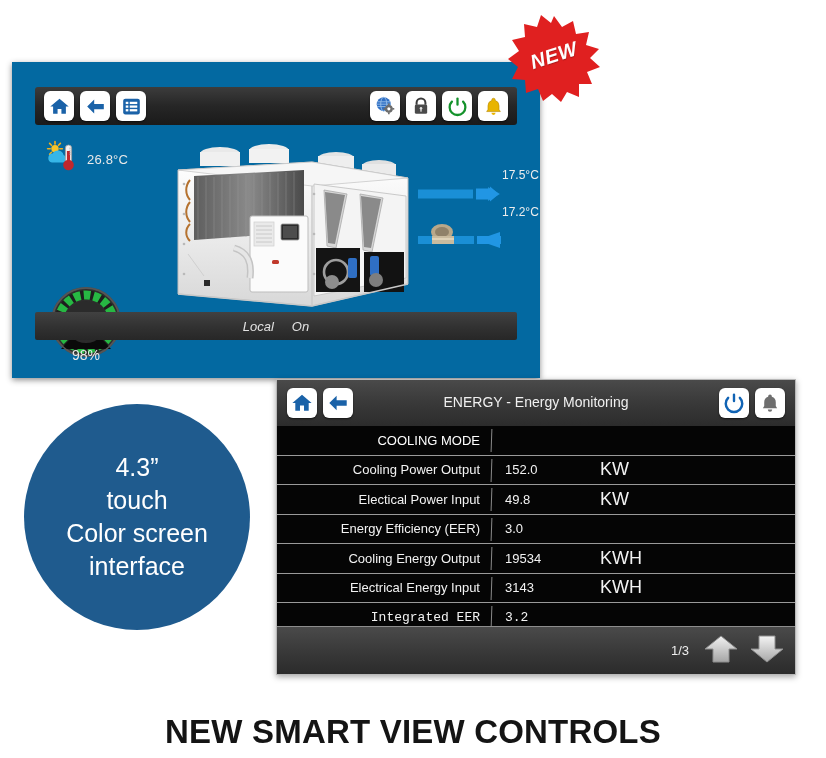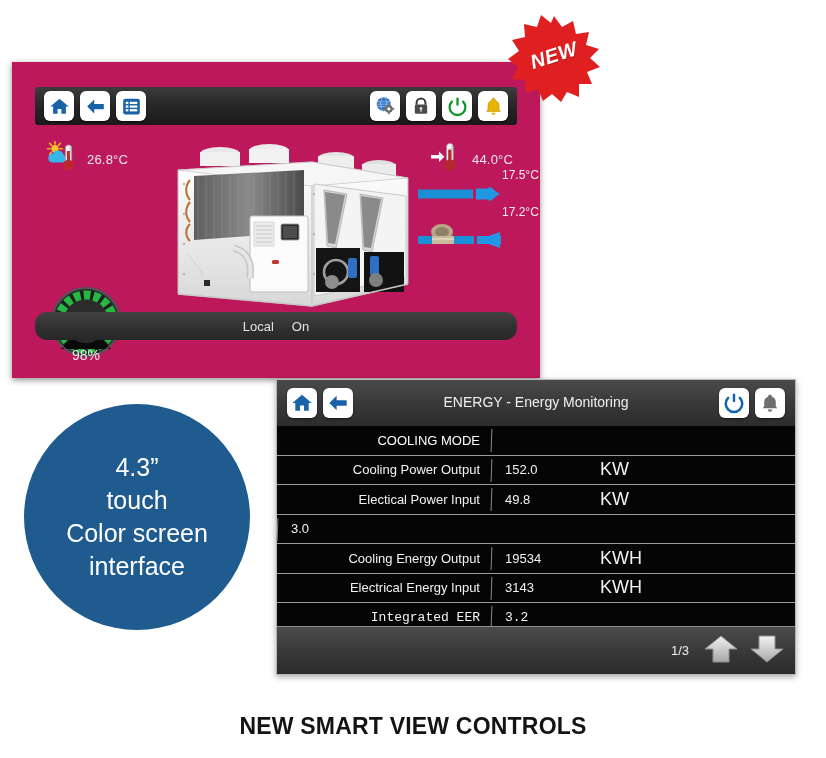--- a/index.html
+++ b/index.html
@@ -15,21 +15,21 @@
     overflow: hidden;
   }
 
   
   #hmi-main {
     position: absolute;
     left: 12px;
     top: 62px;
     width: 528px;
     height: 316px;
-    background: #be185d;
+    background: #0369a1;
     box-shadow: 0 2px 6px rgba(0,0,0,0.45);
   }
 
   
   .hmi-toolbar {
     position: absolute;
     left: 23px;
     top: 25px;
     width: 482px;
     height: 38px;
@@ -123,25 +123,26 @@
   }
 
   
   #hmi-status {
     position: absolute;
     left: 23px;
     top: 250px;
     width: 482px;
     height: 28px;
     background: linear-gradient(180deg, #414141 0%, #313131 55%, #272727 100%);
-    border-radius: 12px;
+    border-radius: 2px;
     display: flex;
     align-items: center;
     justify-content: center;
     gap: 18px;
+    font-style: italic;
   }
   #hmi-status span {
     color: #e3e3e3;
     font-size: 13px;
   }
 
   
   #new-badge {
     position: absolute;
     left: 508px;
@@ -289,21 +290,21 @@
     margin-right: 4px;
   }
 
   
   #bottom-caption {
     position: absolute;
     left: 0;
     top: 713px;
     width: 826px;
     text-align: center;
-    font-size: 23px;
+    font-size: 33px;
     font-weight: bold;
     color: #141414;
     letter-spacing: 0.2px;
   }
 </style>
 </head>
 <body>
 
 <div id="hmi-main">
 
@@ -405,34 +406,20 @@
           <rect x="21.9" y="11" width="3.2" height="14" fill="#c0272d"></rect>
           <g stroke="#aaaaaa" stroke-width="0.7">
             <path d="M24.2 8.2h1.7M24.2 10.2h1.7M24.2 12.2h1.7M24.2 14.2h1.7"></path>
           </g>
         </g>
       </svg>
     </span>
     <span class="sensor-val">26.8°C</span>
   </div>
 
-  <div class="sensor sensor-disc">
-    <span>
-      <svg width="34" height="34" viewBox="0 0 34 34">
-        <path d="M1 15h8v-3.4l5.4 5.2L9 22v-3.4H1z" fill="#ffffff"></path>
-        <rect x="16.6" y="3.4" width="6.6" height="19" rx="3.3" fill="#f4f4f4" stroke="#9a9a9a" stroke-width="0.8"></rect>
-        <circle cx="19.9" cy="25" r="5.6" fill="#b2282c"></circle>
-        <rect x="18.2" y="9.6" width="3.4" height="15.4" fill="#b2282c"></rect>
-        <g stroke="#a8a8a8" stroke-width="0.7">
-          <path d="M20.6 6.4h2M20.6 8.6h2M20.6 10.8h2M20.6 13h2"></path>
-        </g>
-      </svg>
-    </span>
-    <span class="sensor-val">44.0°C</span>
-  </div>
 
   <div id="chiller-photo">
     <svg width="262" height="172" viewBox="0 0 262 172">
       <defs>
         <linearGradient id="pnl" x1="0" y1="0" x2="0" y2="1">
           <stop offset="0%" stop-color="#ffffff"></stop>
           <stop offset="100%" stop-color="#d8d8d8"></stop>
         </linearGradient>
         <linearGradient id="coil" x1="0" y1="0" x2="1" y2="0">
           <stop offset="0%" stop-color="#5e5e5e"></stop>
@@ -629,20 +616,21 @@
       <div class="evalue">152.0</div>
       <div class="eunit">KW</div>
     </div>
     <div class="erow">
       <div class="elabel">Electical Power Input</div>
       <div class="edivider"></div>
       <div class="evalue">49.8</div>
       <div class="eunit">KW</div>
     </div>
     <div class="erow">
+      <div class="elabel">Energy Efficiency (EER)</div>
       <div class="edivider"></div>
       <div class="evalue">3.0</div>
       <div class="eunit"></div>
     </div>
     <div class="erow">
       <div class="elabel">Cooling Energy Output</div>
       <div class="edivider"></div>
       <div class="evalue">19534</div>
       <div class="eunit">KWH</div>
     </div>

